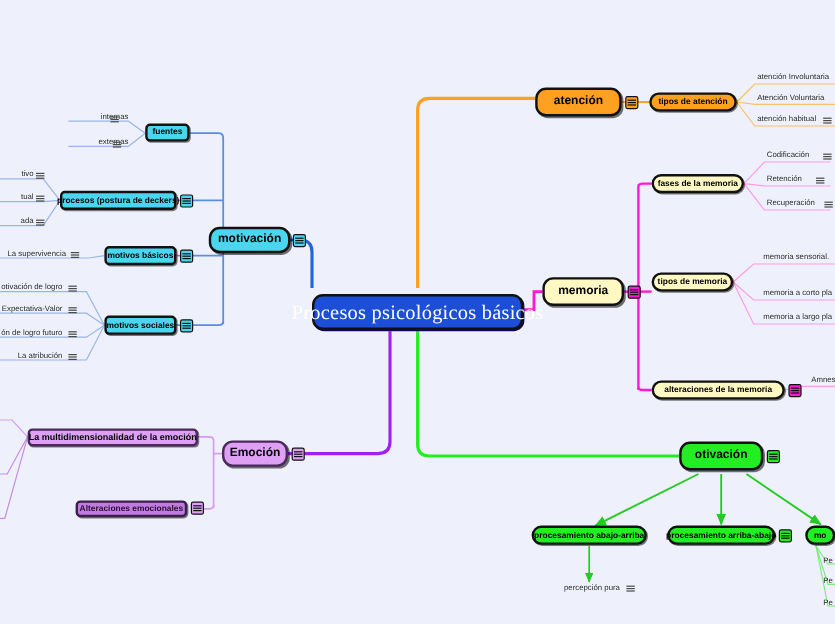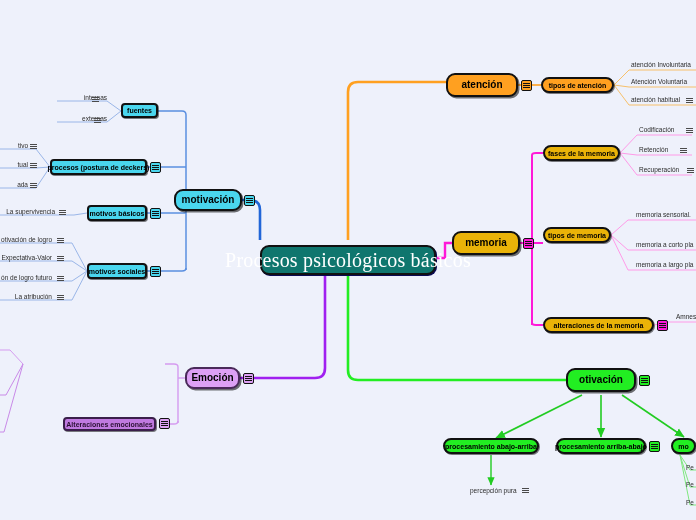--- a/index.html
+++ b/index.html
@@ -18,26 +18,26 @@
     position:absolute;
     box-sizing:border-box;
     display:flex;align-items:center;justify-content:center;
     white-space:nowrap;
     color:#000;
     border:2px solid #000;
     border-radius:7px;
     line-height:1;
   }
   .root{
-    background:#0f766e;
+    background:#1d4ed8;
     color:#ffffff;
     border:2px solid #111;
     border-radius:9px;
     font-family:"Liberation Serif", serif;
-    font-size:20px;
+    font-size:17px;
     letter-spacing:.2px;
     padding:0 10px;
     box-shadow:1px 1px 0 #0a0a55;
   }
   .lvl1{
     font-size:10px;font-weight:bold;
     padding:0 11px;border-radius:9px;
     box-shadow:1.5px 1.5px 0 rgba(0,0,0,.55);
   }
   .lvl2{
@@ -55,21 +55,21 @@
     background:transparent;
     display:flex;align-items:flex-end;
     line-height:1;
     padding-bottom:2px;
     box-sizing:border-box;
   }
 
   
   .c-cyan   {background:#4ad6ee;border-color:#111;}
   .c-orange {background:#ffa020;border-color:#111;}
-  .c-magenta{background:#eab308;border-color:#111;}
+  .c-magenta{background:#fef9c3;border-color:#111;}
   .c-green  {background:#22ee22;border-color:#111;}
   .c-violet {background:#dda0f5;border-color:#4a2a5a;}
   .c-violet2{background:#c07ae0;border-color:#3a1f4a;}
 
   
   .note{
     position:absolute;
     width:11px;height:11px;
     border:1px solid #111;
     border-radius:2px;
@@ -348,20 +348,21 @@
   <div class="leaf" style="left:686px;top:477px;width:10px;height:13px;">Pe</div>
   <div class="leaf" style="left:686px;top:495px;width:10px;height:13px;">Pe</div>
 
   <div class="node lvl1 c-violet" style="left:185px;top:367px;width:55px;height:22px;">Emoción</div>
   <div class="note n-violet" style="left:243px;top:373px;">
       <i></i>
       <i></i>
       <i></i>
     </div>
 
+  <div class="node lvl2 sq c-violet" style="left:23px;top:357px;width:142px;height:15px;font-size:7.5px;">La multidimensionalidad de la emoción</div>
 
   <div class="node lvl2 sq c-violet2" style="left:63px;top:417px;width:93px;height:14px;color:#2a1033;">Alteraciones emocionales</div>
   <div class="note n-violet" style="left:159px;top:418px;">
       <i></i>
       <i></i>
       <i></i>
     </div>
 
 </div>
 

